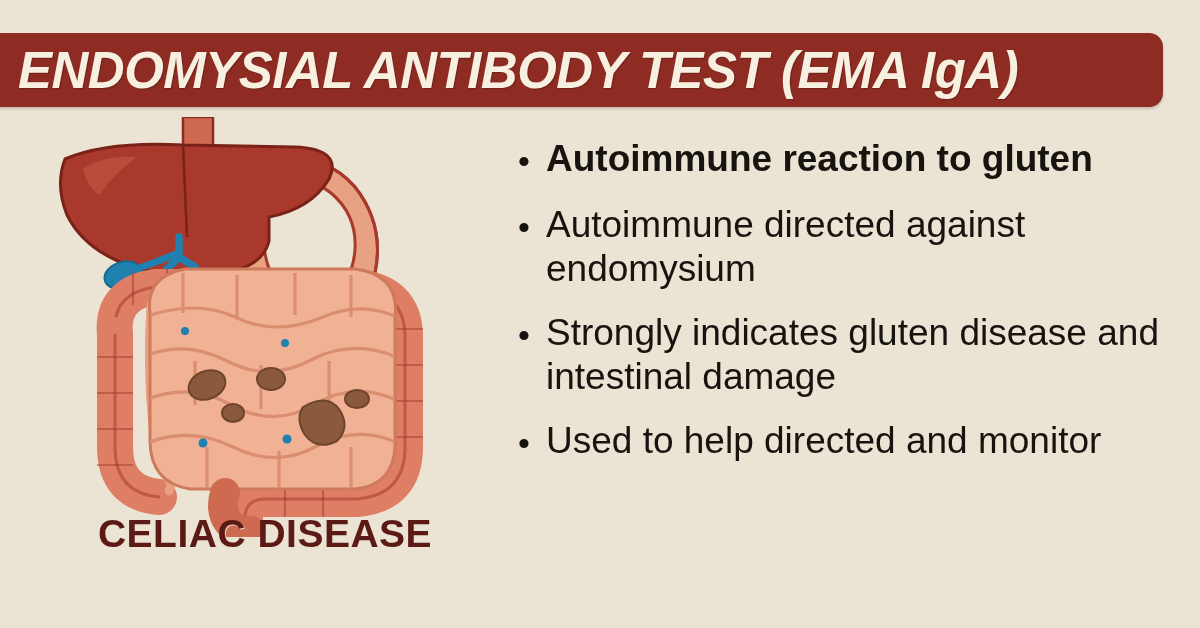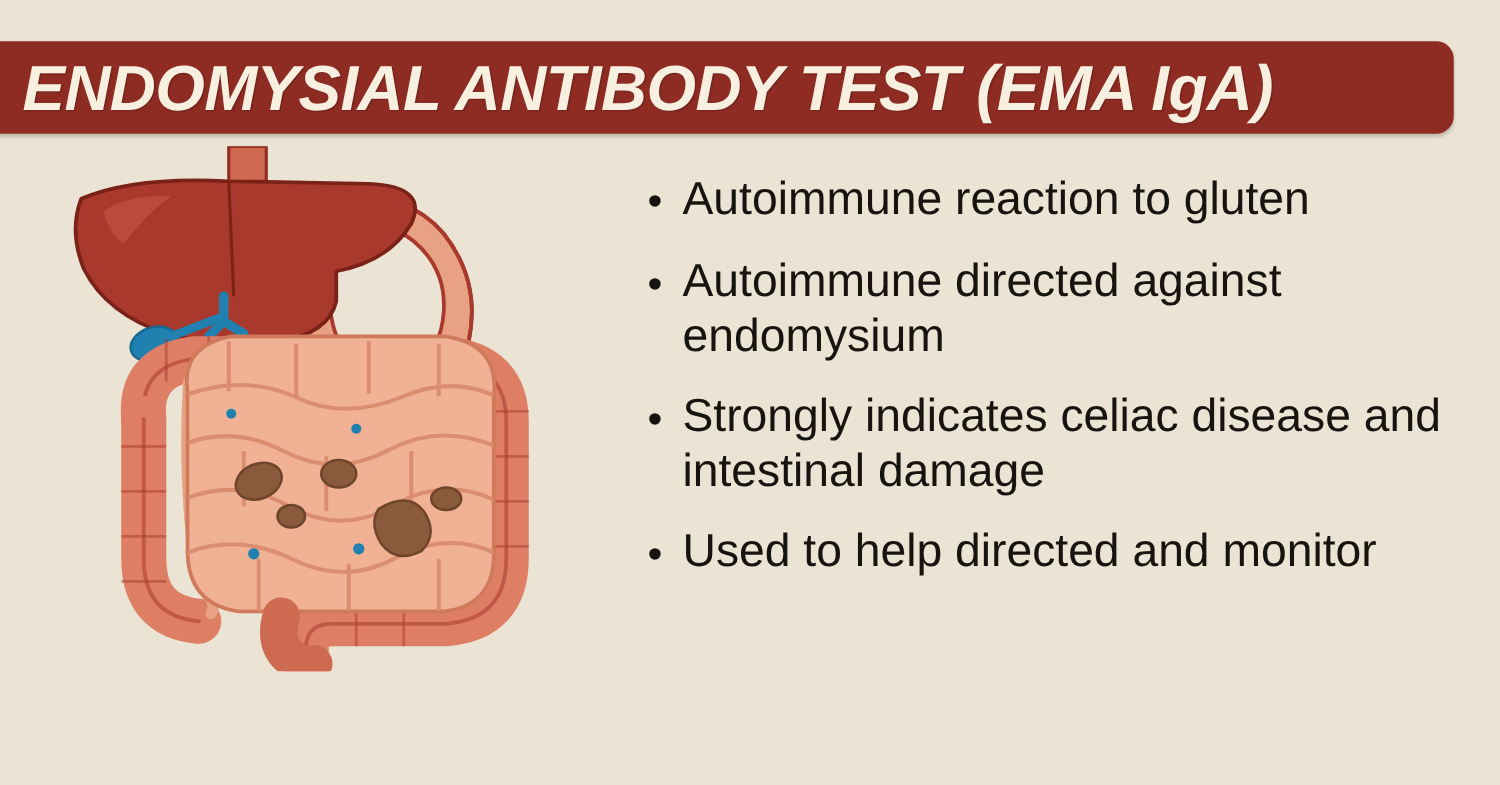--- a/index.html
+++ b/index.html
@@ -94,21 +94,21 @@
     text-align: left;
     margin-top: 2px;
   }
   .bullet-text {
     color: #17140F;
     font-size: 37px;
     line-height: 44px;
     flex: 1;
   }
   .bullet-item.emphasis .bullet-text {
-    font-weight: normal;
+    font-weight: bold;
   }
 </style>
 </head>
 <body>
 
 <div id="title-banner">
   <div id="title-text">ENDOMYSIAL ANTIBODY TEST (EMA IgA)</div>
 </div>
 
 <div id="content">
@@ -217,36 +217,37 @@
           <circle cx="232" cy="322" r="4.5"></circle>
         </g>
       </g>
 
       <g>
         <path d="M170,376 Q162,404 186,414 L196,414" fill="none" stroke="#CE6A50" stroke-width="30" stroke-linecap="round"></path>
       </g>
     </svg>
   </div>
 
+  <div id="caption-label">CELIAC DISEASE</div>
 
   <div id="bullet-list">
 
     <div class="bullet-item emphasis">
       <span class="bullet-marker">•</span>
       <span class="bullet-text">Autoimmune reaction to gluten</span>
     </div>
 
     <div class="bullet-item">
       <span class="bullet-marker">•</span>
       <span class="bullet-text">Autoimmune directed against endomysium</span>
     </div>
 
     <div class="bullet-item">
       <span class="bullet-marker">•</span>
-      <span class="bullet-text">Strongly indicates celiac disease and intestinal damage</span>
+      <span class="bullet-text">Strongly indicates gluten disease and intestinal damage</span>
     </div>
 
     <div class="bullet-item">
       <span class="bullet-marker">•</span>
       <span class="bullet-text">Used to help directed and monitor</span>
     </div>
 
   </div>
 </div>
 

